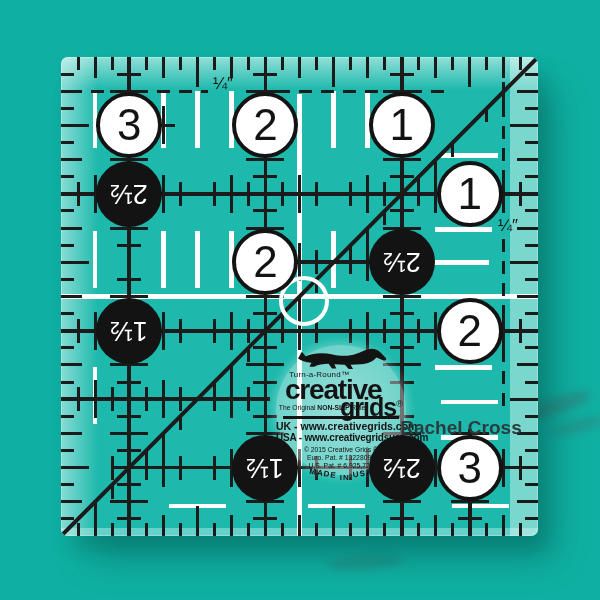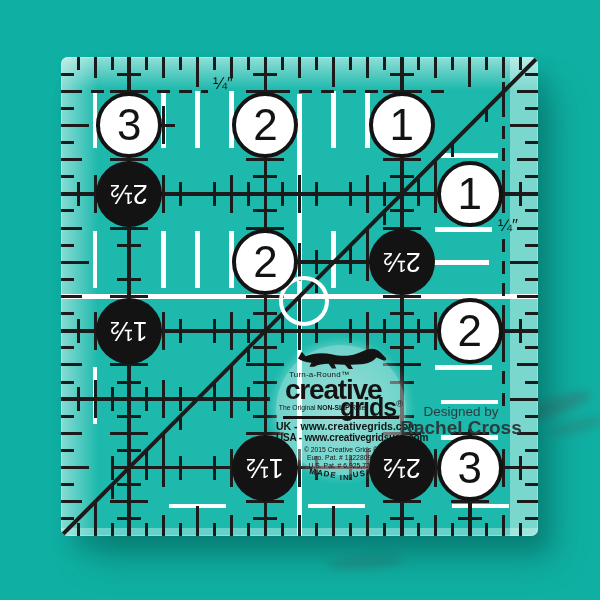--- a/index.html
+++ b/index.html
@@ -453,16 +453,15 @@
       <div class="abs lg-copy">© 2015 Creative Grids ®</div>
       <div class="abs lg-euro">Euro. Pat. # 13228098</div>
       <div class="abs lg-uspat">U.S. Pat. # 6,925,724</div>
       <div class="abs lg-made">
         <span class="made-1">MADE</span>
         <span class="made-2">IN</span>
         <span class="made-3">USA</span>
       </div>
     </div>
 
-    <div class="designedby">Designed by</div>
     <div class="designer">Rachel Cross</div>
   </div>
 </div>
 
 </body></html>

